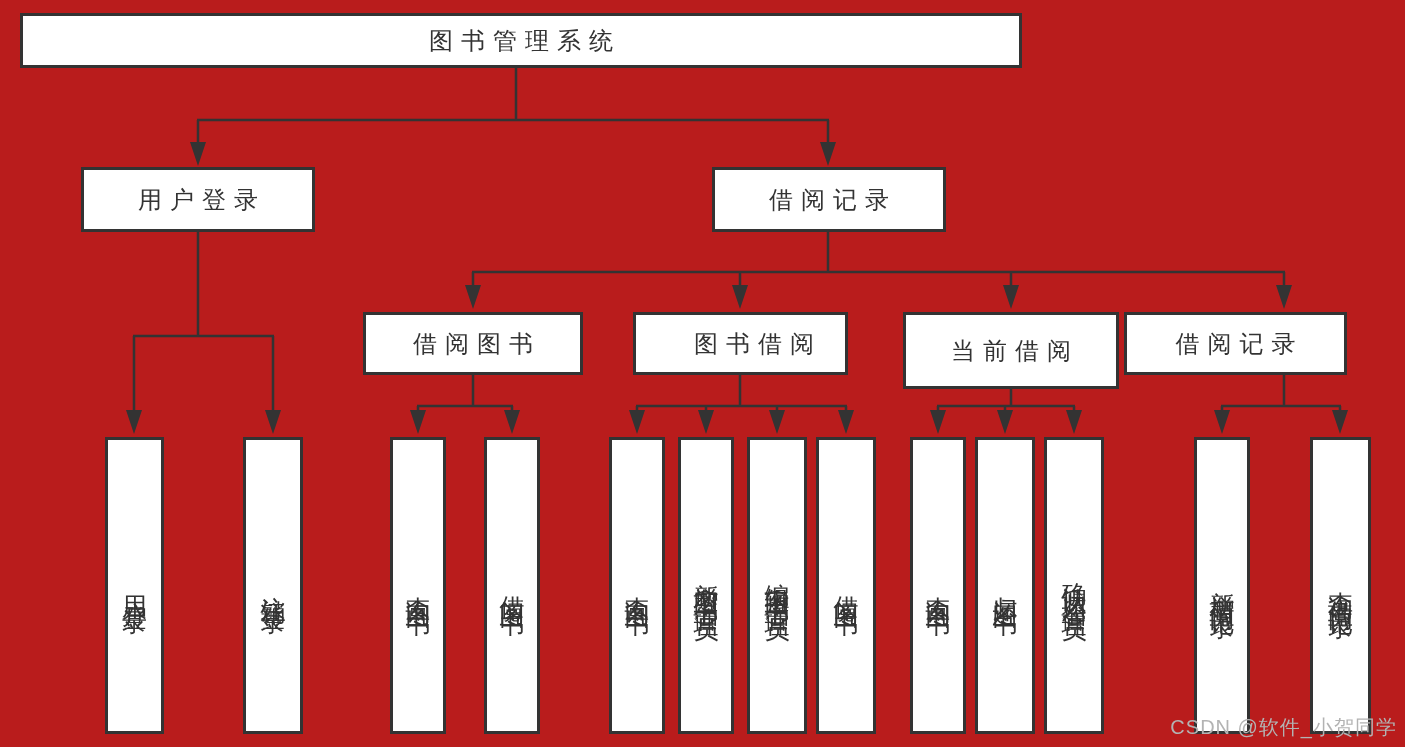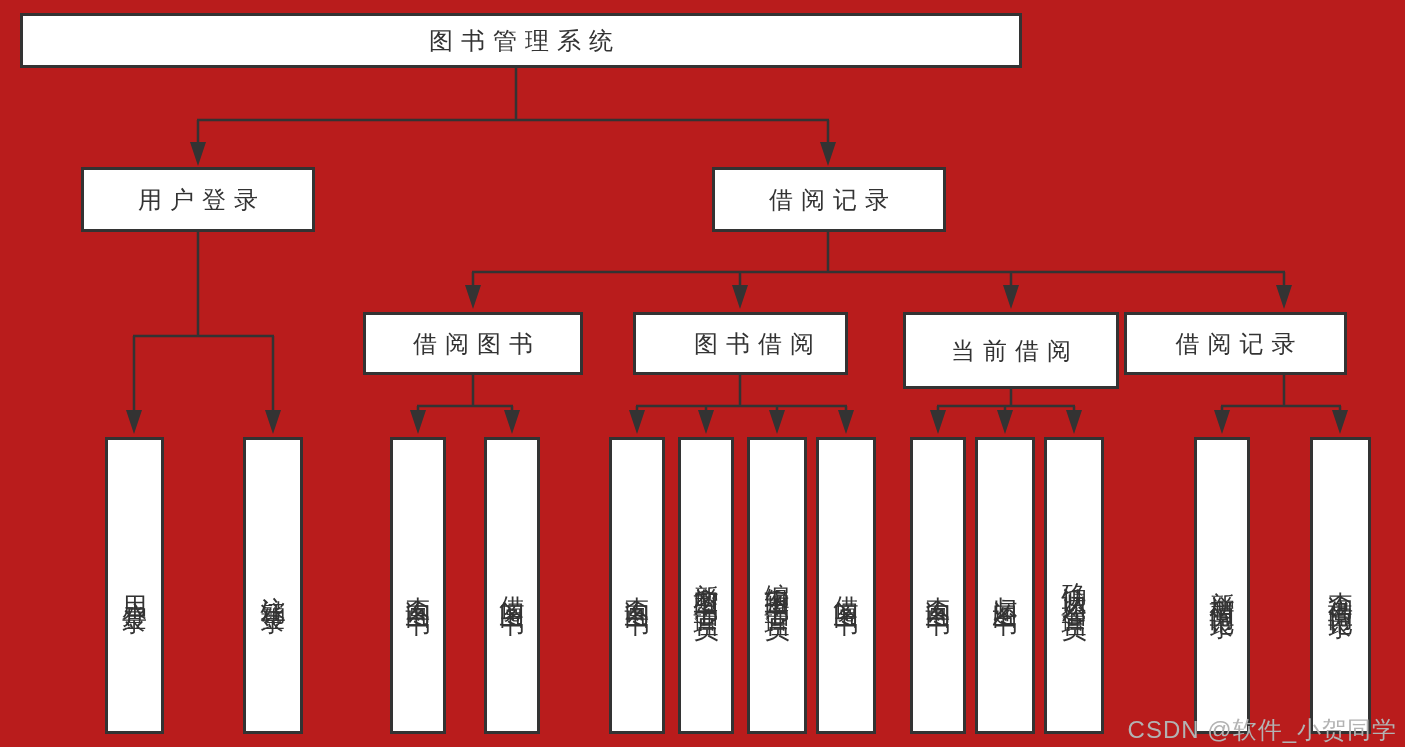--- a/index.html
+++ b/index.html
@@ -30,21 +30,21 @@
     font-size:25px;
     letter-spacing:5px;
     text-indent:0;
     line-height:1;
     white-space:normal;
   }
   .lvl1{left:20px;top:13px;width:1002px;height:55px;}
   .watermark{
     position:absolute;
     right:8px;top:714px;
-    font-size:24px;
+    font-size:20px;
     color:#b3b3b3;
     letter-spacing:1px;
     z-index:5;
     white-space:nowrap;
   }
 </style>
 </head>
 <body>
 
 <div id="canvas">

